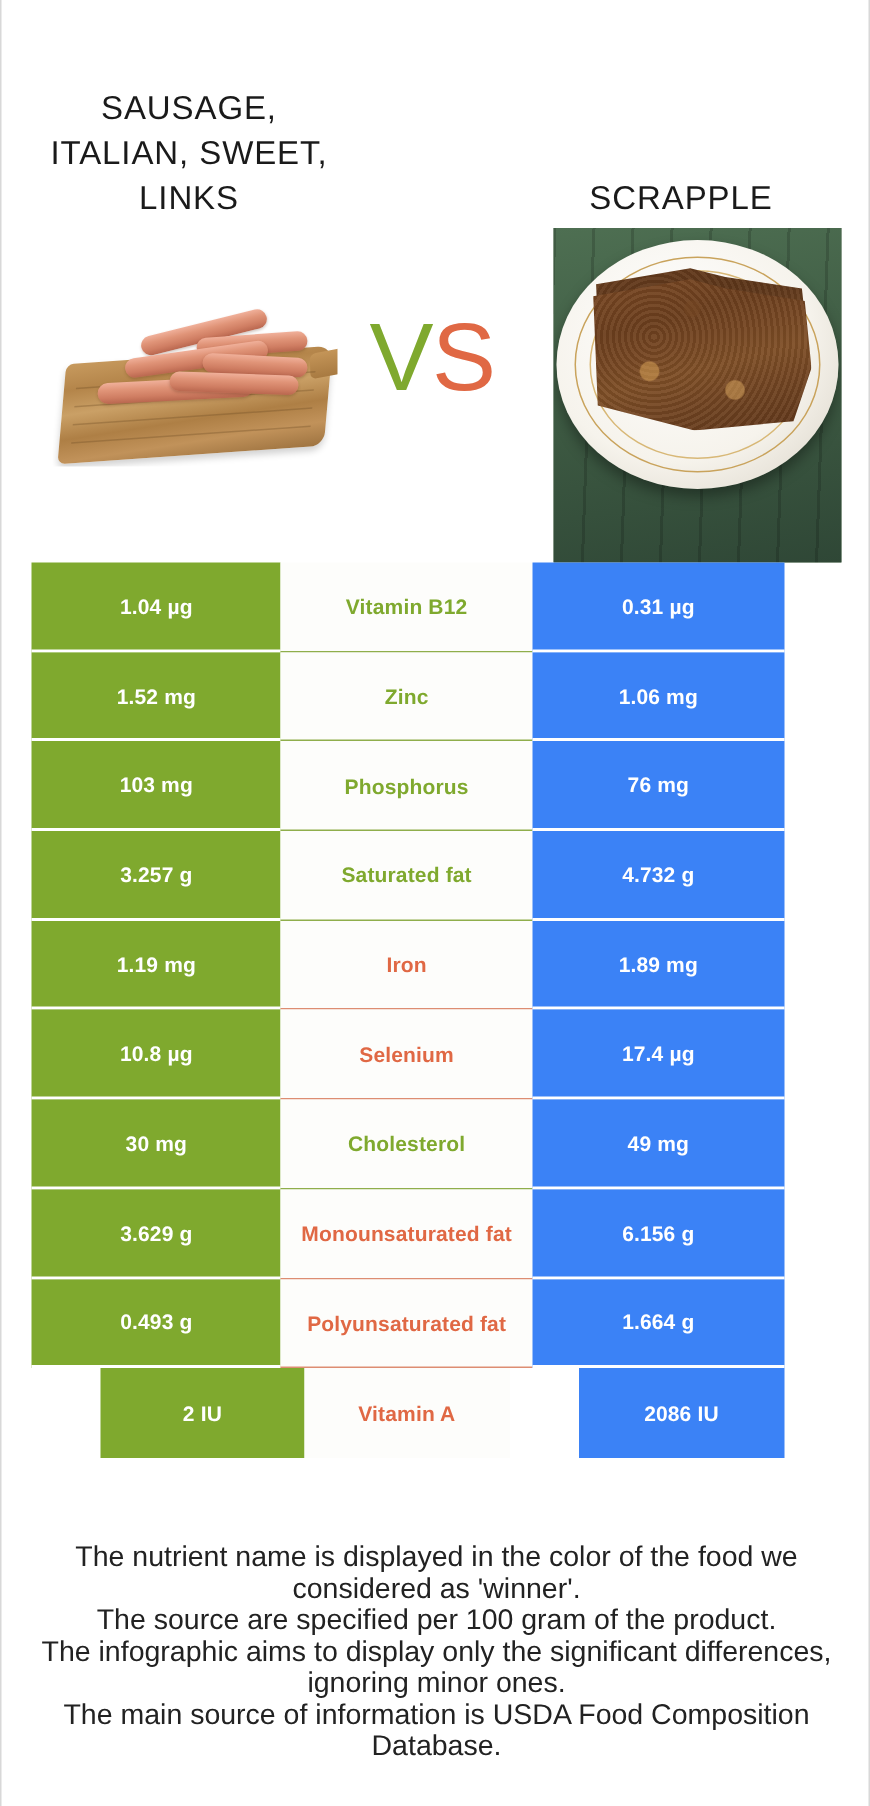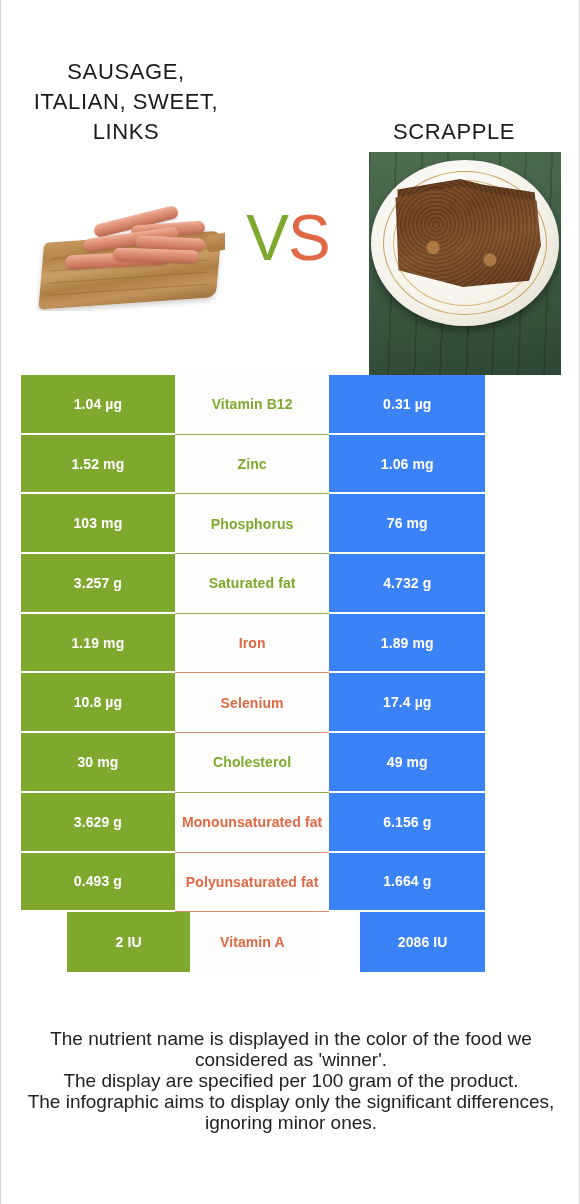--- a/index.html
+++ b/index.html
@@ -178,21 +178,21 @@
   .compare-table {
     position: absolute;
     top: 375px;
     left: 20px;
     width: 540px;
     height: 597px;
   }
   .row {
     position: relative;
     display: flex;
-    width: 464px;
+    width: 502px;
     height: 59.7px;
     justify-content: flex-end;
   }
   .cell {
     display: flex;
     align-items: center;
     justify-content: center;
     font-size: 14px;
     font-weight: bold;
     letter-spacing: 0.1px;
@@ -333,17 +333,18 @@
       </div>
       <div class="row">
         <div class="cell left">2 IU</div>
         <div class="cell mid win-orange">Vitamin A</div>
         <div class="cell right">2086 IU</div>
       </div>
     </div>
 
   <div class="footer">
     <p>The nutrient name is displayed in the color of the food we considered as 'winner'.</p>
-    <p>The display are specified per 100 gram of the product.</p>
+    <p>The source are specified per 100 gram of the product.</p>
     <p>The infographic aims to display only the significant differences, ignoring minor ones.</p>
+    <p>The main source of information is USDA Food Composition Database.</p>
   </div>
 
 </div>
 
 </body></html>

